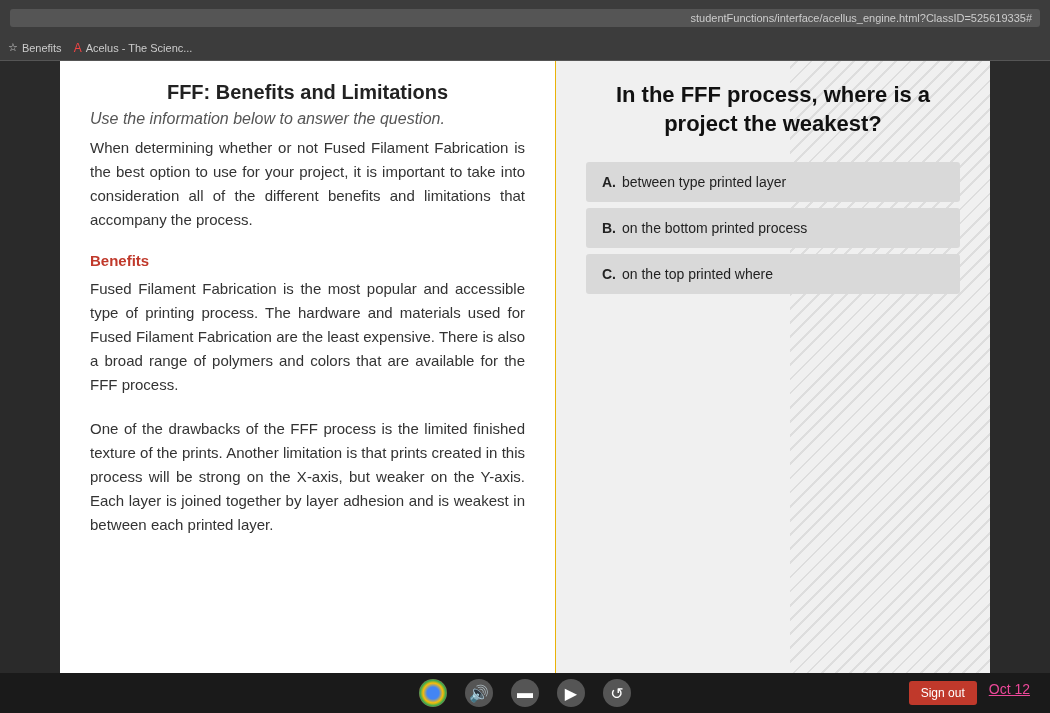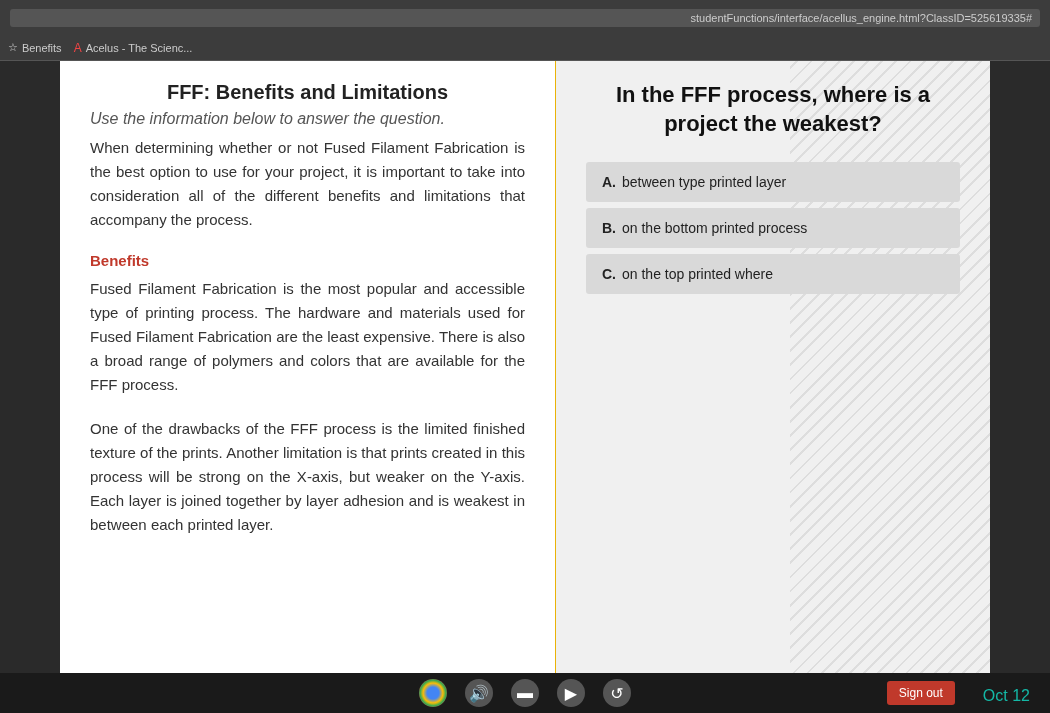--- a/index.html
+++ b/index.html
@@ -186,36 +186,37 @@
       cursor: pointer;
     }
     .taskbar-icon.chrome { background: radial-gradient(circle, #4285f4 30%, #fbbc05 50%, #34a853 65%, #ea4335 80%); }
     .taskbar-icon.volume { background: #555; color: #fff; }
     .taskbar-icon.display { background: #555; color: #fff; }
     .taskbar-icon.play { background: #555; color: #fff; }
     .taskbar-icon.refresh { background: #555; color: #fff; }
 
     .taskbar-right {
       display: flex;
-      align-items: flex-end;
-      gap: 28px;
+      align-items: flex-start;
+      gap: 12px;
       margin-left: 48px;
     }
     .sign-out-btn {
       background: #c0392b;
       color: #fff;
       border: none;
       padding: 5px 12px;
       font-size: 12px;
       border-radius: 3px;
       cursor: pointer;
     }
     .date-text {
-      color: #14b8a6;
-      font-size: 16px;
+      color: #ec4899;
+      font-size: 14px;
+      text-decoration: underline;
     }
 
     .answers-container {
       position: relative;
       z-index: 1;
     }
   </style>
 </head>
 <body>
 

